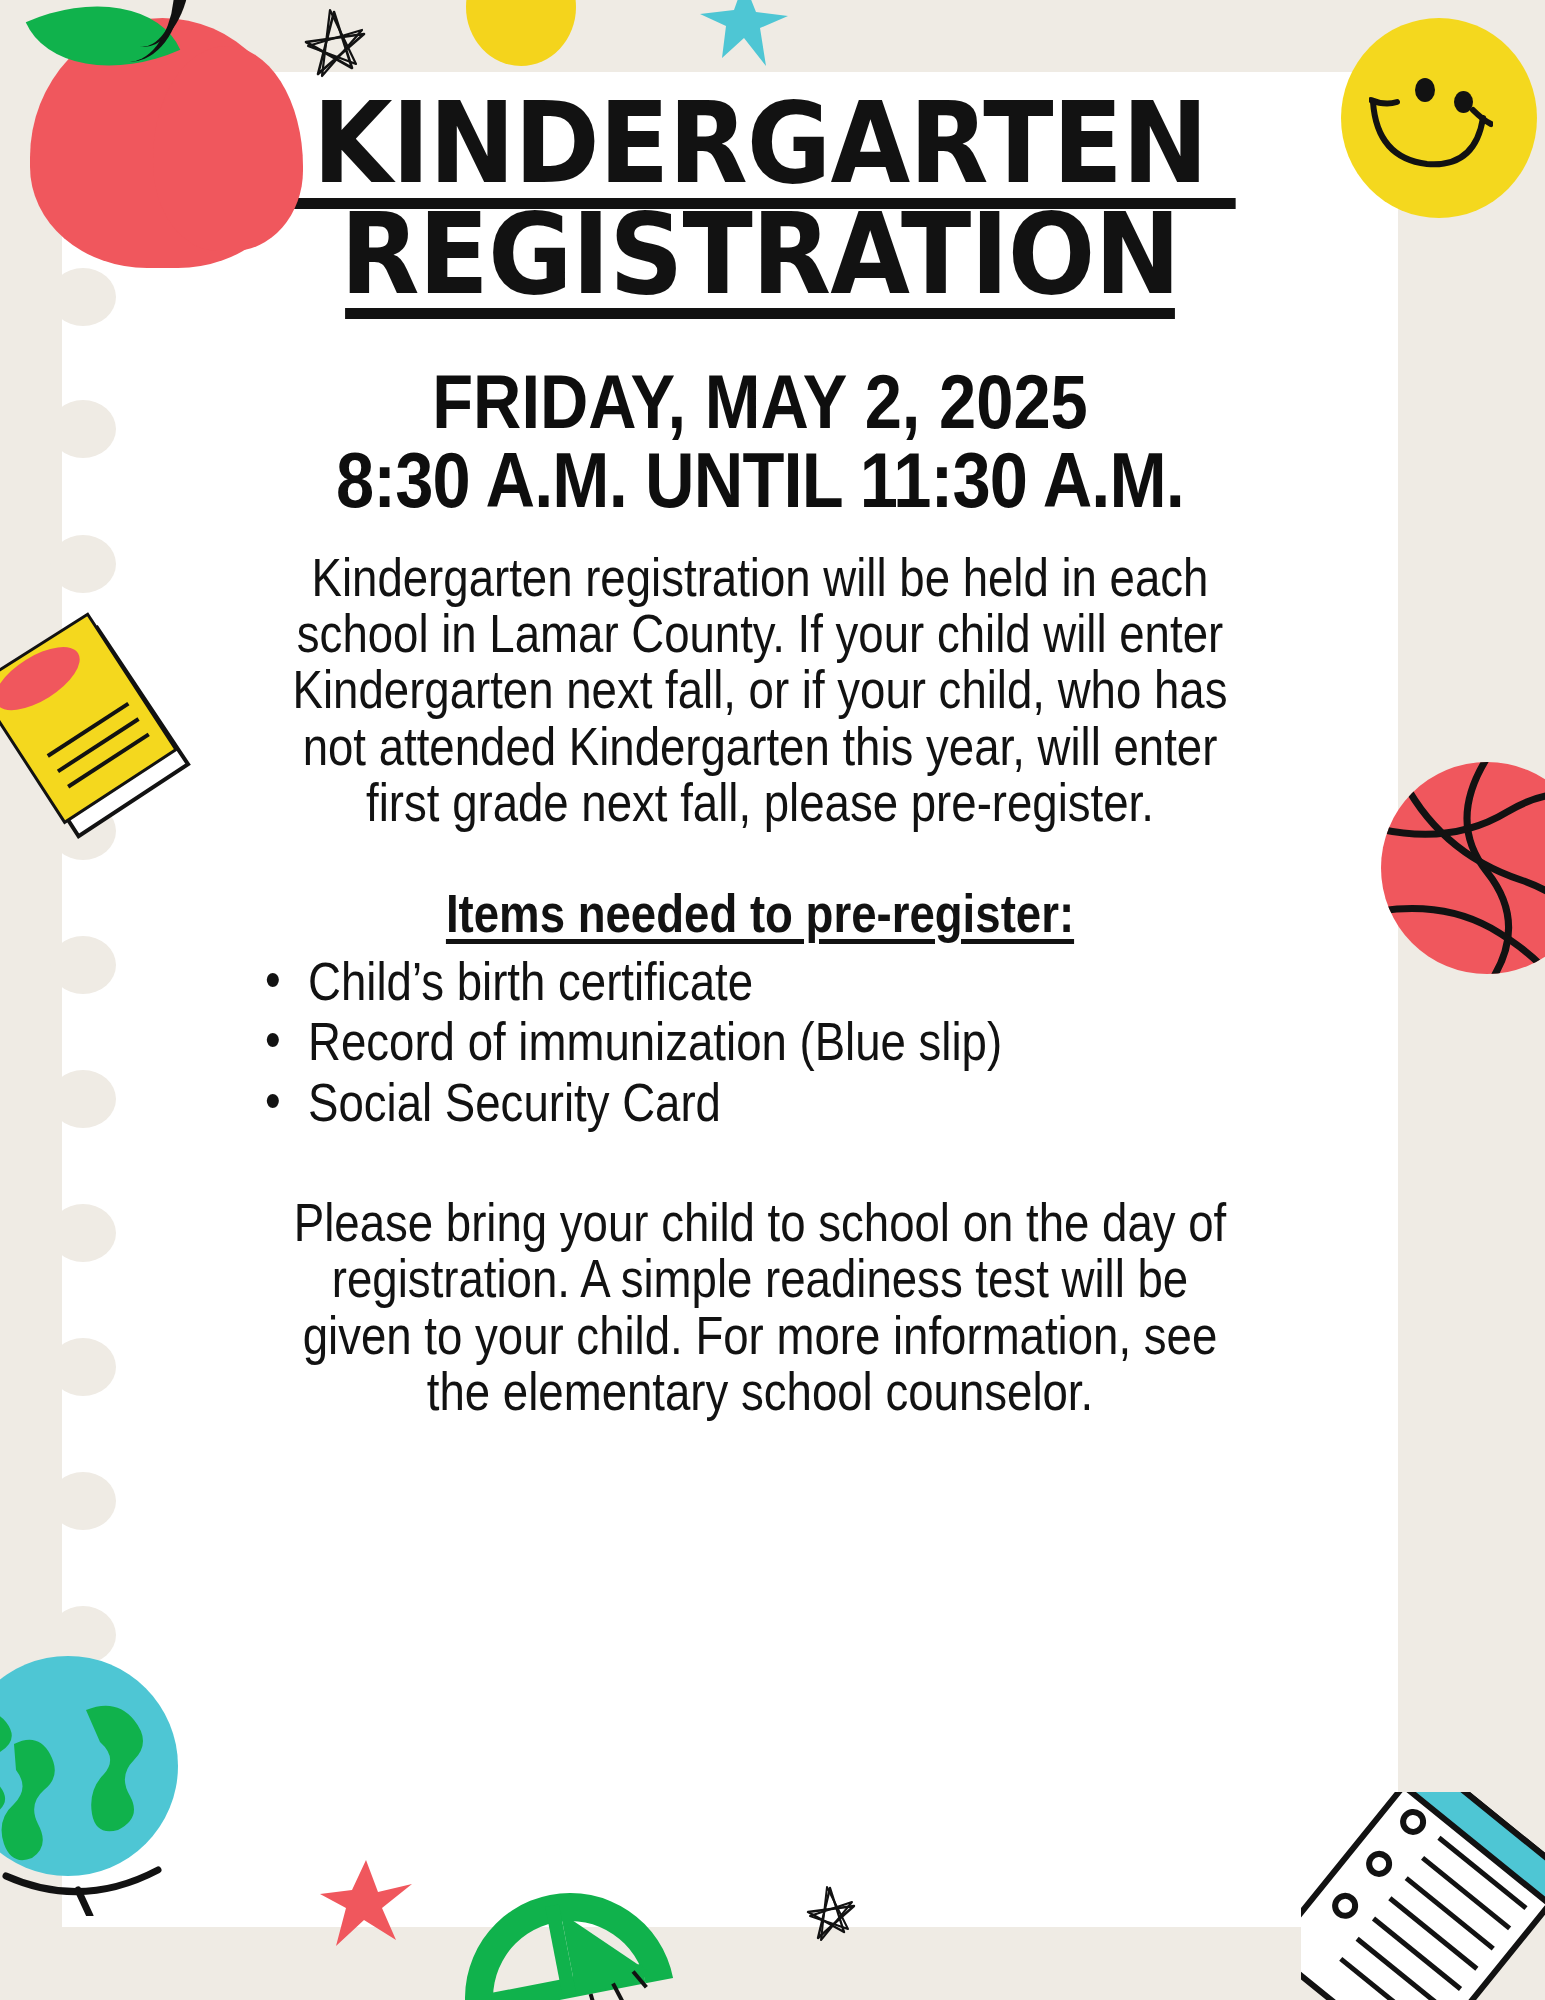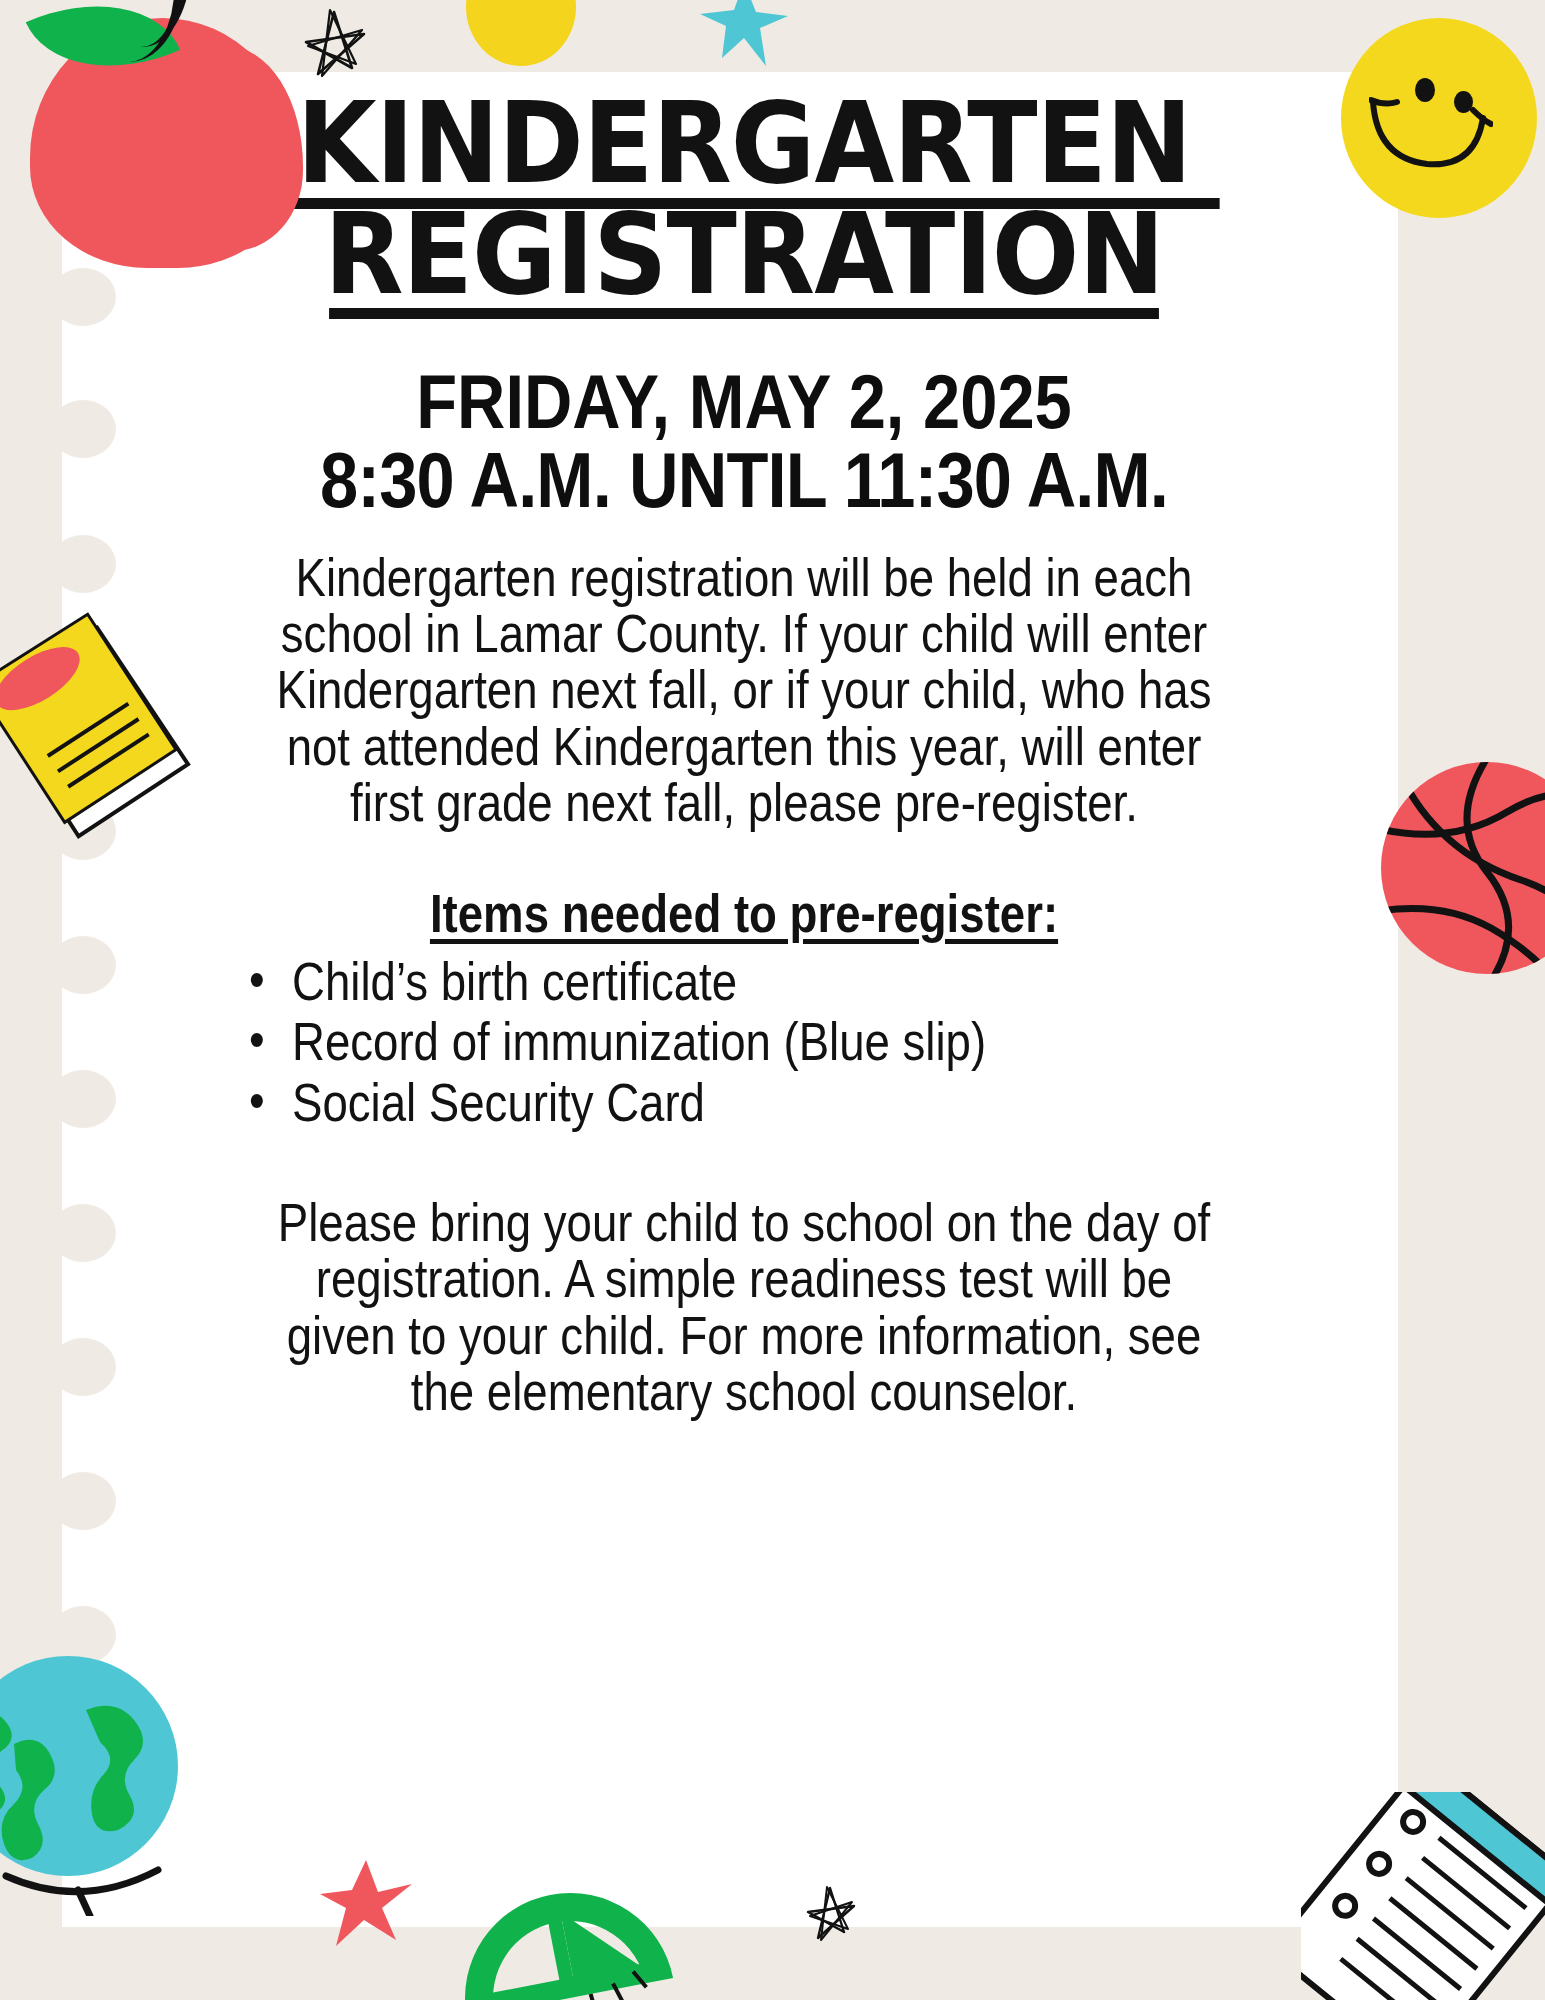--- a/index.html
+++ b/index.html
@@ -29,21 +29,21 @@
     left:50px;
     width:66px; height:58px;
     background:#EFEBE4;
     border-radius:50%;
     z-index:6;
   }
 
   
   .content {
     position:absolute;
-    left:46px; top:72px;
+    left:62px; top:72px;
     width:1336px; height:1334px;
     z-index:8;
     padding:18px 88px 12px 148px;
     text-align:center;
   }
 
   .title {
     font-family:"DejaVu Sans", sans-serif;
     font-weight:900;
     font-size:112px;

